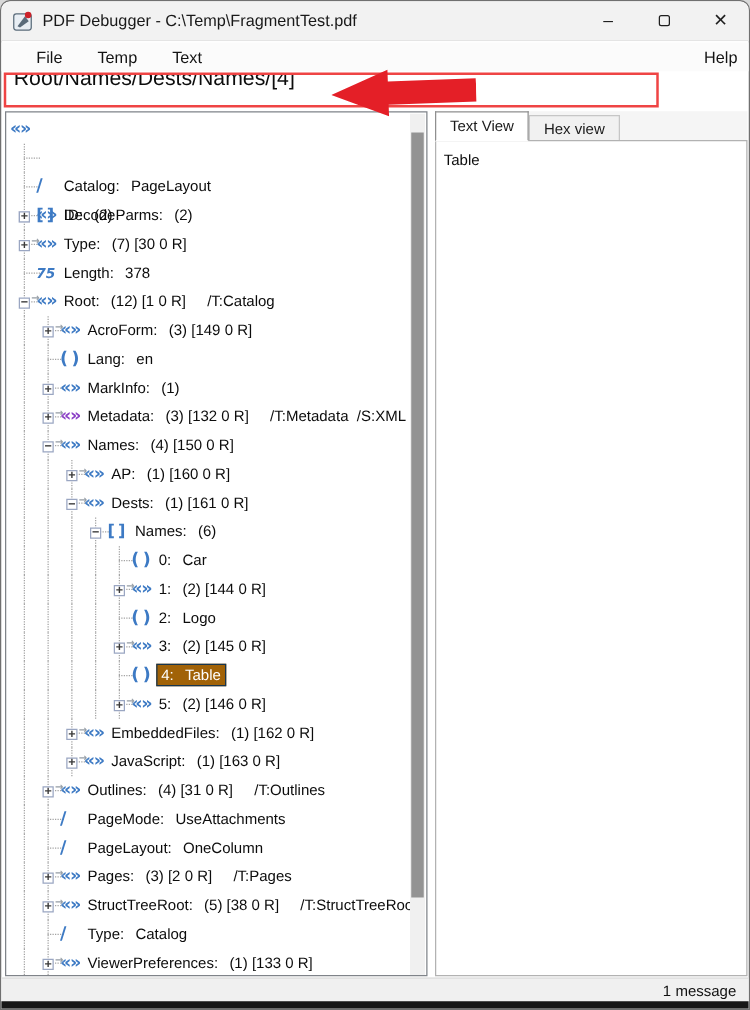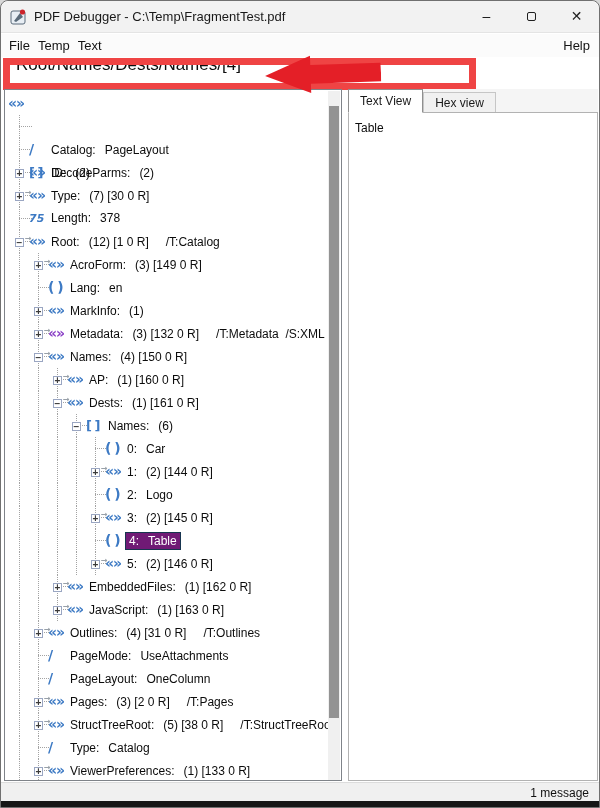--- a/index.html
+++ b/index.html
@@ -12,24 +12,24 @@
   
   .titlebar{position:absolute;top:0;left:0;right:0;height:32px;background:#f2f2f2;
     border-bottom:1px solid #e4e4e4;border-radius:8px 8px 0 0;}
   .appicon{position:absolute;left:9px;top:7px;width:18px;height:18px;}
   .wtitle{position:absolute;left:33px;top:0;line-height:32px;font-size:13px;color:#191919;white-space:nowrap;}
   .wcontrols{position:absolute;right:0;top:0;height:32px;display:flex;}
   .wc{width:45px;height:32px;text-align:center;line-height:30px;font-size:14px;color:#1f1f1f;}
   .maxbox{display:inline-block;width:9px;height:9px;border:1px solid #1f1f1f;border-radius:2px;margin-top:10px;}
   
   .menubar{position:absolute;top:33px;left:0;right:0;height:23px;background:#fbfbfb;font-size:13px;}
-  .mitem{display:inline-block;margin-left:8px;line-height:23px;color:#141414;}
+  .mitem{display:inline-block;margin-left:28px;line-height:23px;color:#141414;}
   .mhelp{position:absolute;right:9px;top:0;line-height:23px;color:#141414;}
   
-  .pathfield{position:absolute;left:2px;top:57px;width:473px;height:28px;border:7px solid #ef4444;
+  .pathfield{position:absolute;left:2px;top:57px;width:524px;height:28px;border:2px solid #ef4444;
     background:#fff;font-family:"Liberation Sans",sans-serif;font-size:17px;color:#0d0d0d;padding:0 0 18px 6px;outline:none;}
   .arrow{position:absolute;left:264px;top:52px;width:116px;height:42px;transform:rotate(-2deg);z-index:5;pointer-events:none;}
   
   .treepanel{position:absolute;left:3px;top:88px;width:338px;height:692px;border:1px solid #7f8389;background:#fff;overflow:hidden;}
   .treerows{position:absolute;left:0;top:2px;right:14px;}
   .trow{position:relative;height:23px;line-height:23px;white-space:nowrap;font-size:12px;color:#0c0c0c;}
   .guide{position:absolute;top:0;bottom:0;width:0;border-left:1px dotted #a3a3a3;}
   .stub{position:absolute;top:11px;width:13px;height:0;border-top:1px dotted #a3a3a3;}
   .rowin{position:relative;display:inline-block;}
   .expslot{display:inline-block;width:14px;position:relative;z-index:2;vertical-align:middle;}
@@ -42,21 +42,21 @@
   .ic-name{font-size:14px;}
   .ic-array{font-size:13px;letter-spacing:-1px;}
   .ic-string{font-size:14px;letter-spacing:-1px;}
   .ic-number{font-size:11px;font-style:italic;}
   .refarrow{position:absolute;left:-4px;bottom:3px;font-size:8px;color:#98a0a8;font-weight:bold;
     text-shadow:0 0 2px #fff;font-style:normal;letter-spacing:0;}
   .k{}
   .v{margin-left:9px;}
   .sfx{margin-left:15px;white-space:pre;}
   .lab{padding:1px 2px;}
-  .labsel{background:#701a75;color:#fff;border:1px solid #17354f;padding:1px 3px;}
+  .labsel{background:#a16207;color:#fff;border:1px solid #17354f;padding:1px 3px;}
   .treescroll{position:absolute;right:1px;top:1px;width:12px;height:690px;background:#f0f0f0;}
   .thumb{position:absolute;left:1px;top:15px;width:10px;height:612px;background:#939393;}
   
   .rightpanel{position:absolute;left:347px;top:88px;width:250px;height:692px;background:#f5f5f5;}
   .tabstrip{position:absolute;left:0;top:0;right:0;height:24px;}
   .tab{display:inline-block;height:21px;line-height:20px;margin-top:3px;padding:0 11px;font-size:12px;
     background:#f1f1f1;border:1px solid #c6c6c6;border-bottom:none;color:#1a1a1a;vertical-align:bottom;}
   .tab.active{background:#fff;border:1px solid #8f8f8f;border-bottom:1px solid #fff;height:24px;line-height:22px;margin-top:0;position:relative;z-index:3;}
   .rpcontent{position:absolute;left:0;right:0;top:23px;bottom:0;background:#fff;border:1px solid #b2b2b2;z-index:1;}
   .rptext{padding:8px 0 0 6px;font-size:12px;color:#0c0c0c;}

